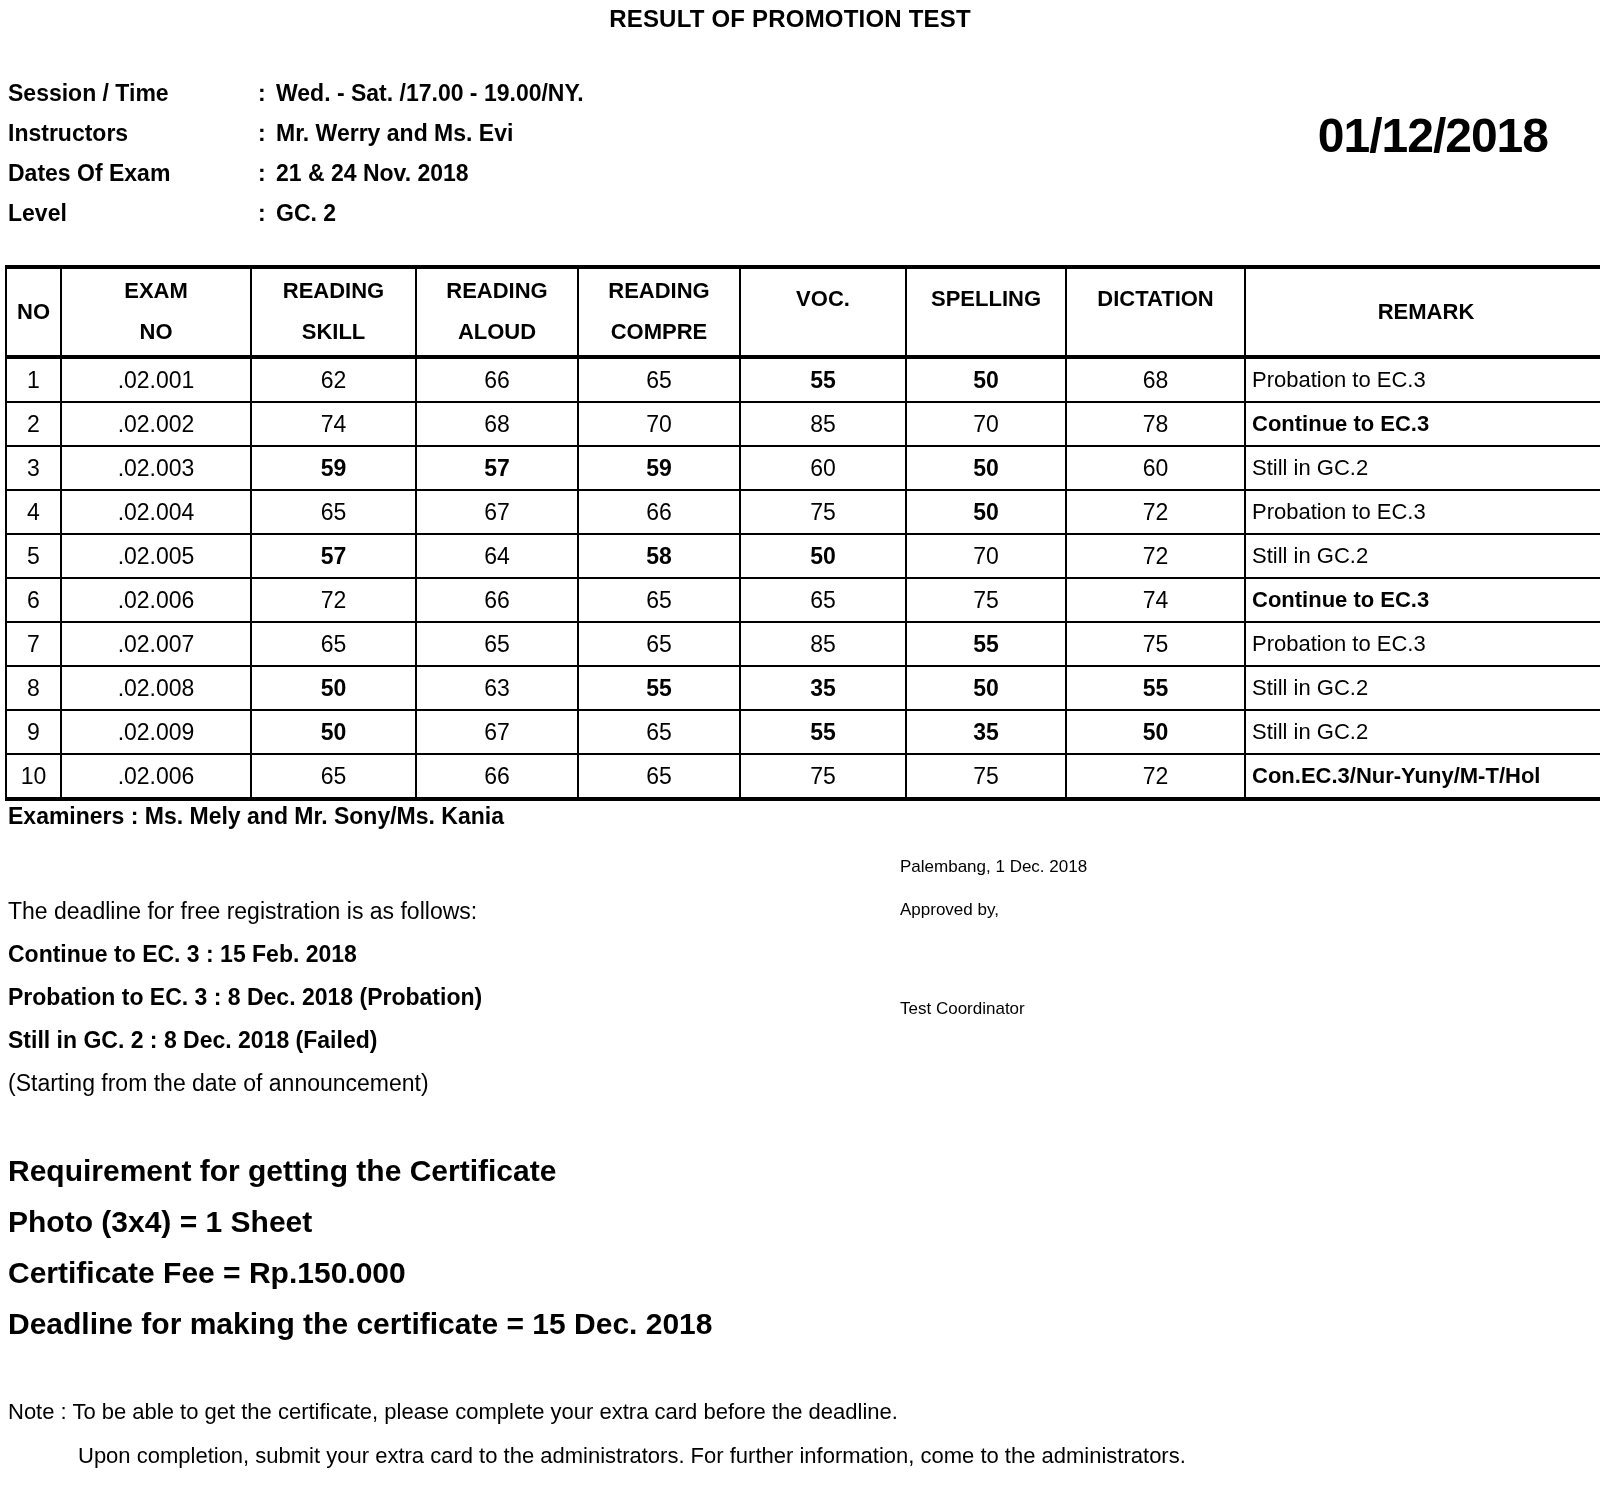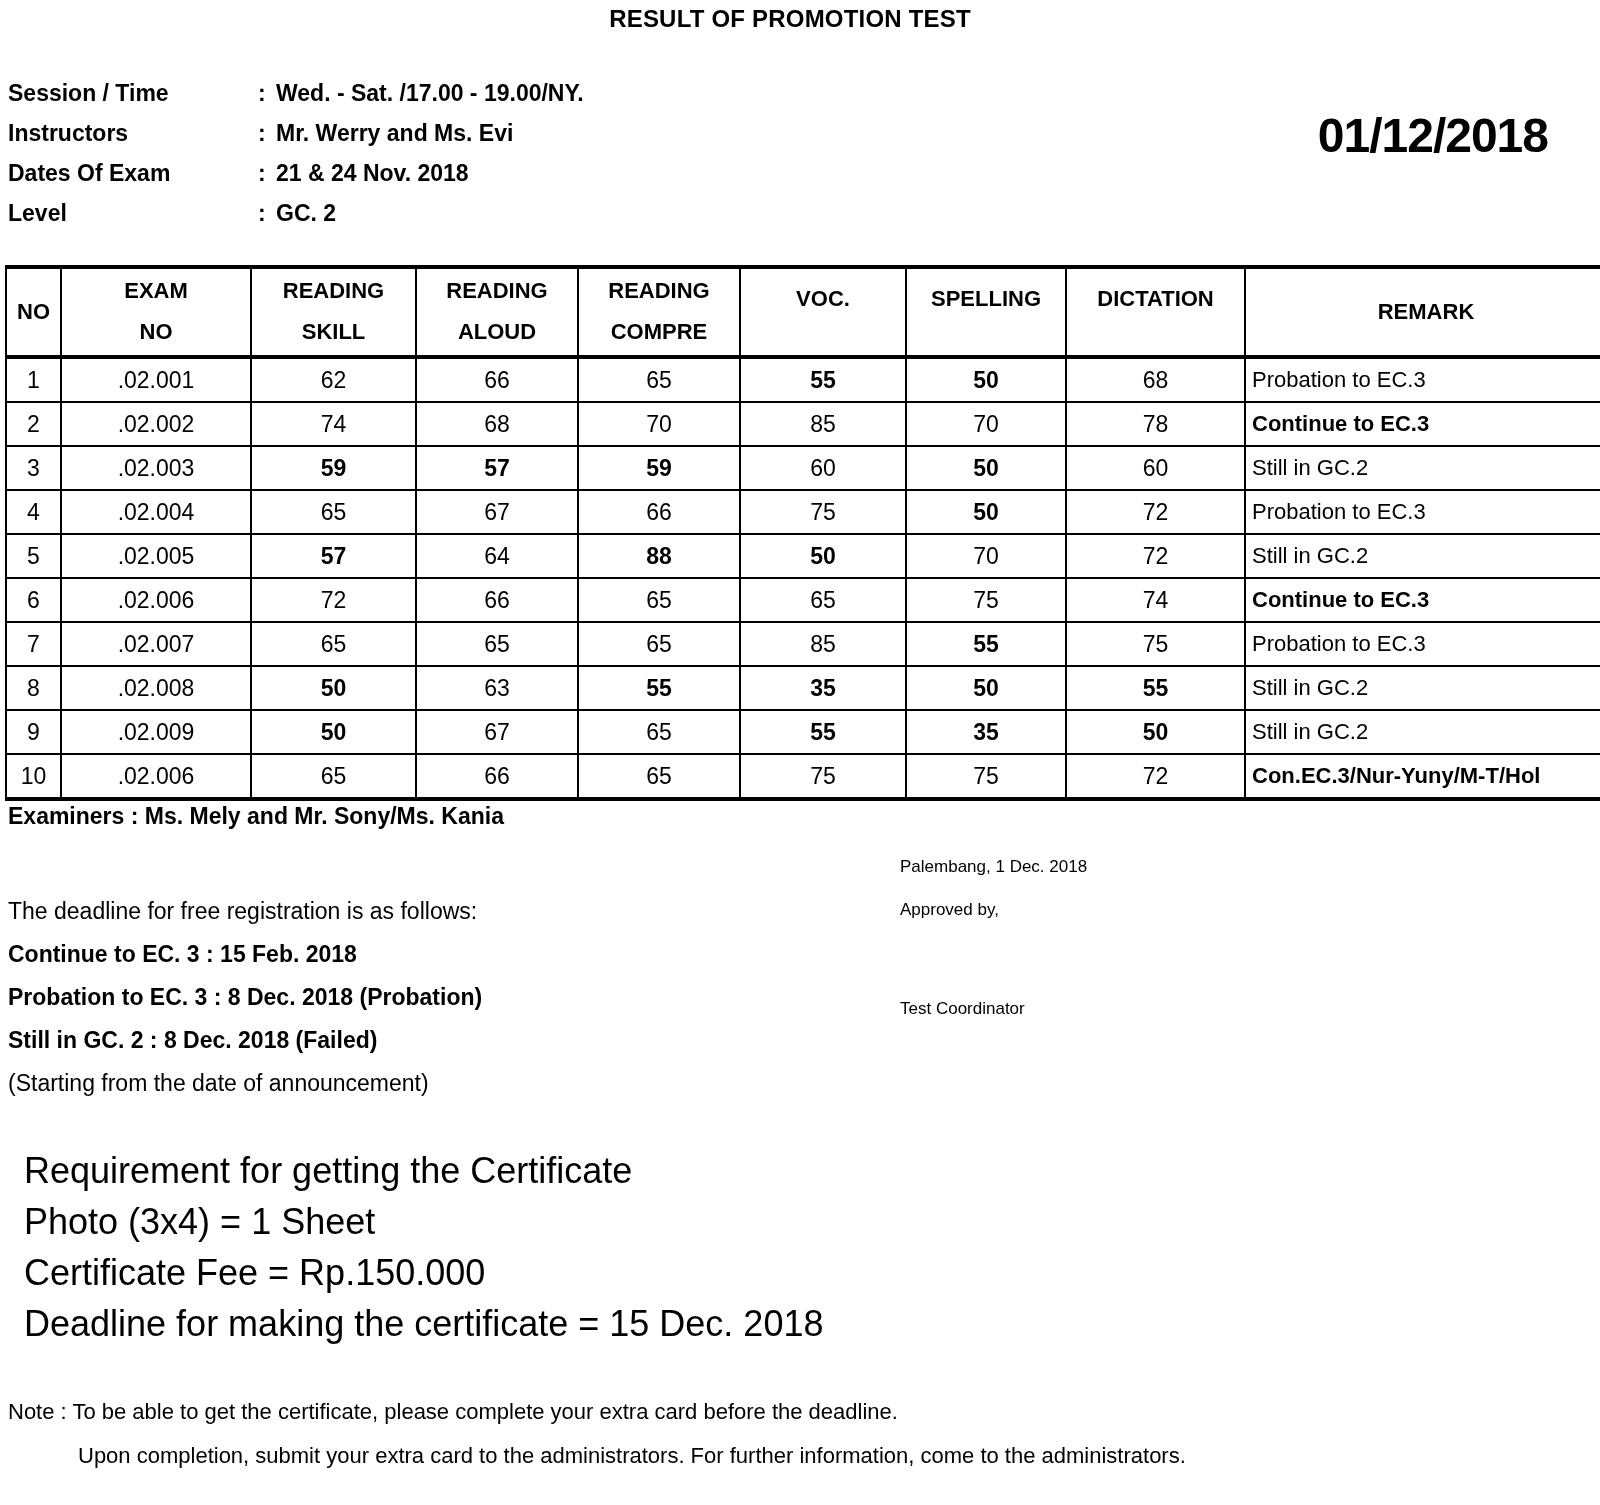--- a/index.html
+++ b/index.html
@@ -142,25 +142,24 @@
     white-space: nowrap;
   }
   .approve-block .spacer { height: 56px; }
 
   .requirements {
     position: absolute;
     left: 8px; top: 1145px;
     width: 1100px;
   }
   .requirements .ln {
-    font-size: 36px;
-    font-weight: normal;
+    font-size: 30px;
+    font-weight: bold;
     line-height: 51px;
     white-space: nowrap;
-    margin-left: 16px;
   }
 
   .note-block {
     position: absolute;
     left: 8px; top: 1390px;
     width: 1560px;
   }
   .note-block .ln {
     font-size: 22px;
     line-height: 44px;
@@ -278,21 +277,21 @@
           <td class="c-voc">75</td>
           <td class="c-spell b">50</td>
           <td class="c-dict">72</td>
           <td class="c-remark remark">Probation to EC.3</td>
         </tr>
         <tr>
           <td class="c-no">5</td>
           <td class="c-exam">.02.005</td>
           <td class="c-speak b">57</td>
           <td class="c-raloud">64</td>
-          <td class="c-rcomp b">88</td>
+          <td class="c-rcomp b">58</td>
           <td class="c-voc b">50</td>
           <td class="c-spell">70</td>
           <td class="c-dict">72</td>
           <td class="c-remark remark">Still in GC.2</td>
         </tr>
         <tr>
           <td class="c-no">6</td>
           <td class="c-exam">.02.006</td>
           <td class="c-speak">72</td>
           <td class="c-raloud">66</td>

